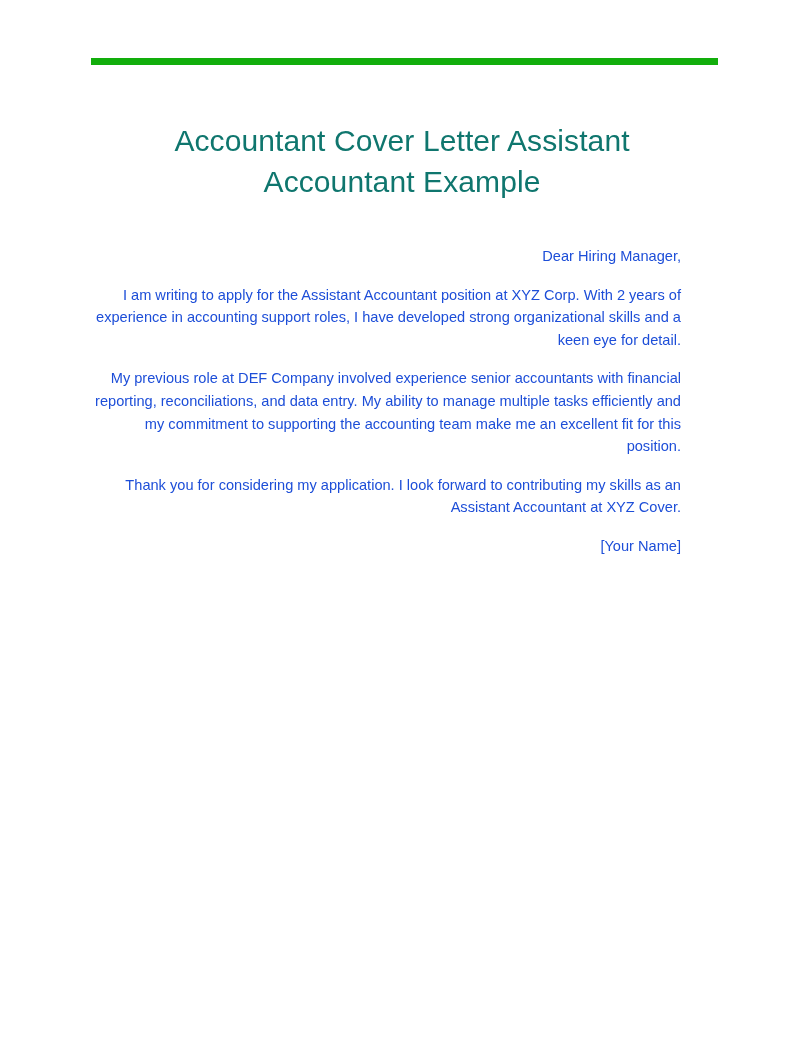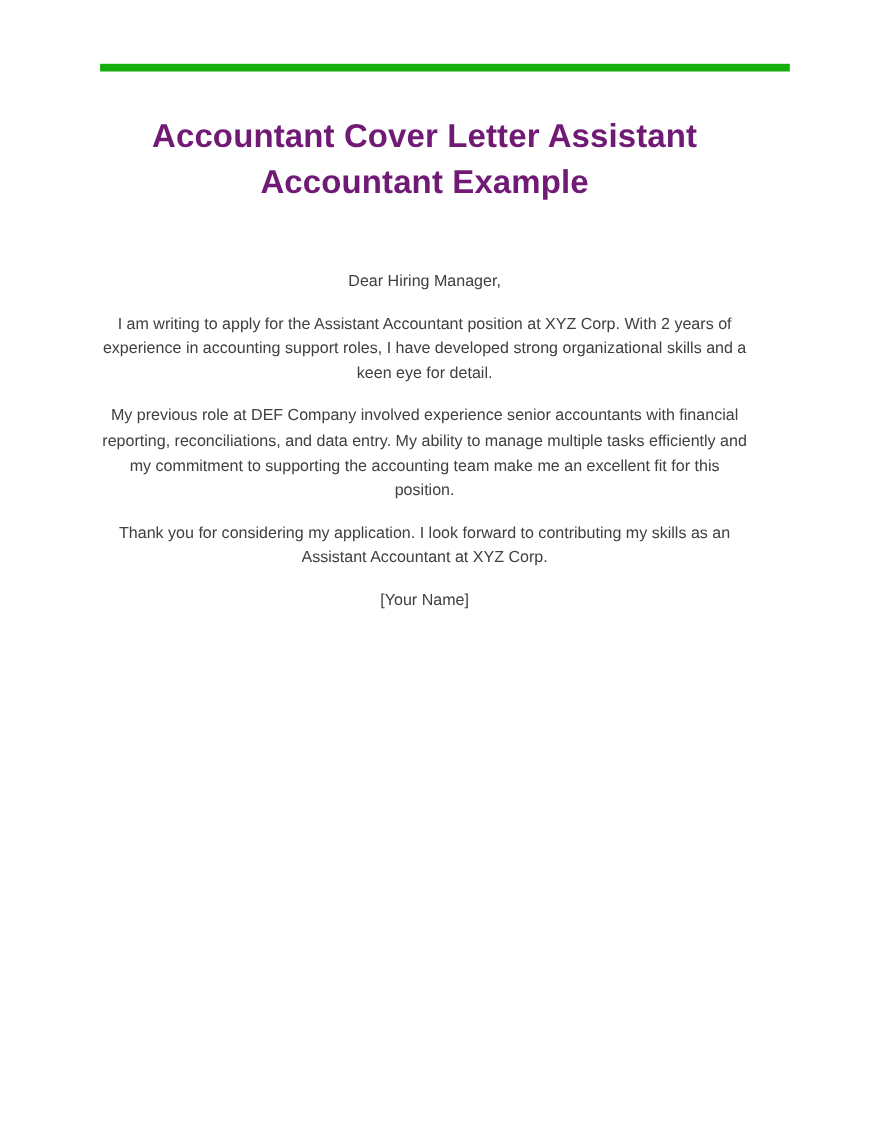--- a/index.html
+++ b/index.html
@@ -32,44 +32,44 @@
     width: 627px;
     height: 7px;
     background: #12ae0c;
   }
 
   .doc-title {
     position: absolute;
     left: 91px;
     top: 104px;
     width: 590px;
-    margin: 0;
+    margin: 16px;
     text-align: center;
     font-family: "Liberation Sans", sans-serif;
     font-size: 30px;
-    font-weight: 700;
+    font-weight: 400;
     line-height: 41px;
-    color: #701a75;
+    color: #0f766e;
     letter-spacing: 0.1px;
   }
 
   .letter-body {
     position: absolute;
     left: 91px;
     top: 245px;
     width: 590px;
   }
 
   .letter-body p {
     margin: 0 0 16px 0;
     font-family: "Liberation Sans", sans-serif;
     font-size: 14.6px;
     line-height: 22.6px;
-    color: #404040;
-    text-align: center;
+    color: #1d4ed8;
+    text-align: right;
   }
 
   .letter-body p:last-child {
     margin-bottom: 0;
   }
 
   .salutation { margin-bottom: 16px !important; }
   .closing    { margin-bottom: 16px !important; }
   .signature  { margin-bottom: 0 !important; }
 </style>
@@ -83,20 +83,20 @@
   <h1 class="doc-title">Accountant Cover Letter Assistant Accountant Example</h1>
 
   <div class="letter-body">
 
     <p class="salutation">Dear Hiring Manager,</p>
 
     <p>I am writing to apply for the Assistant Accountant position at XYZ Corp. With 2 years of experience in accounting support roles, I have developed strong organizational skills and a keen eye for detail.</p>
 
     <p>My previous role at DEF Company involved experience senior accountants with financial reporting, reconciliations, and data entry. My ability to manage multiple tasks efficiently and my commitment to supporting the accounting team make me an excellent fit for this position.</p>
 
-    <p>Thank you for considering my application. I look forward to contributing my skills as an Assistant Accountant at XYZ Corp.</p>
+    <p>Thank you for considering my application. I look forward to contributing my skills as an Assistant Accountant at XYZ Cover.</p>
 
 
     <p class="signature">[Your Name]</p>
 
   </div>
 
 </div>
 
 </body></html>

